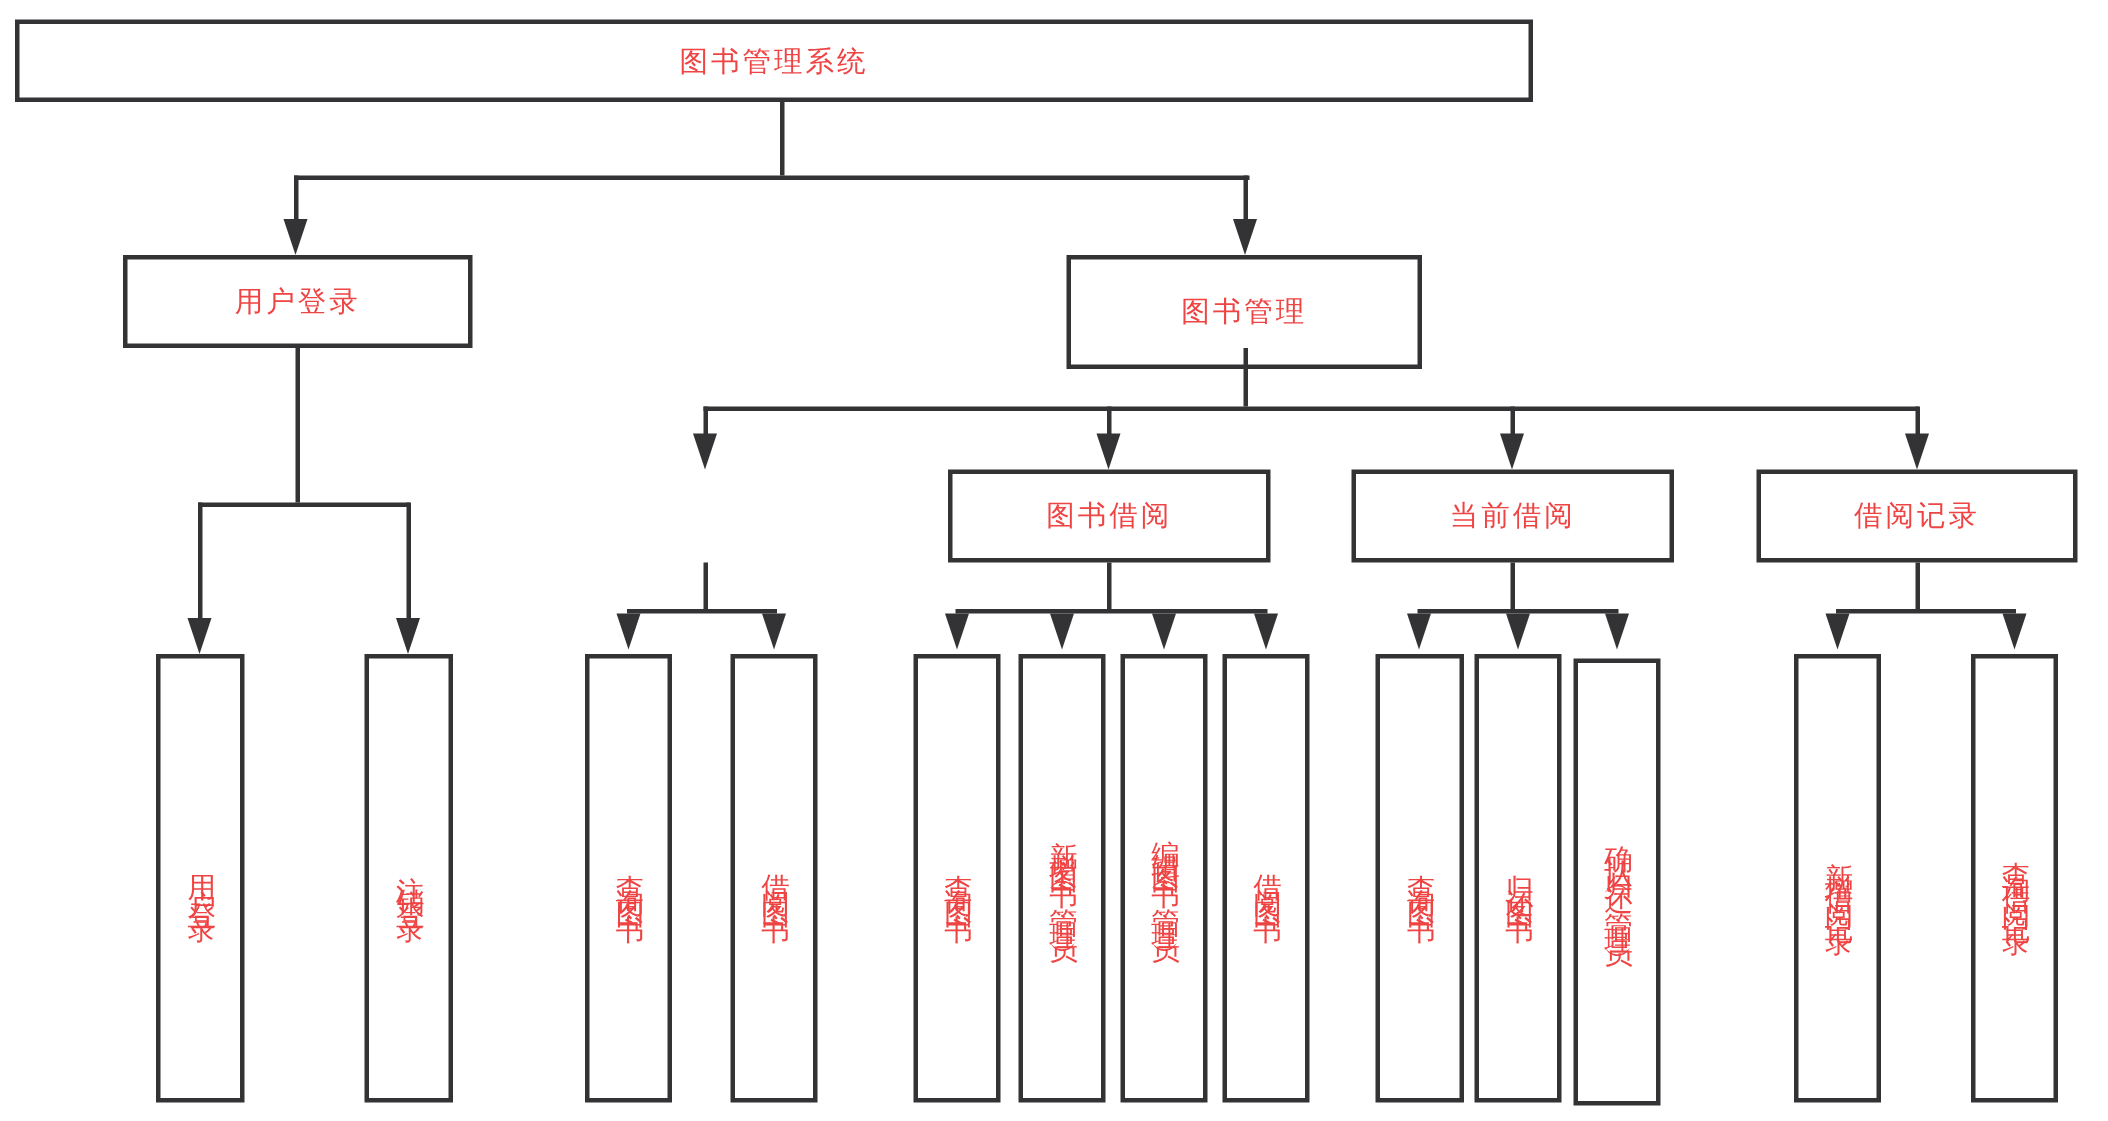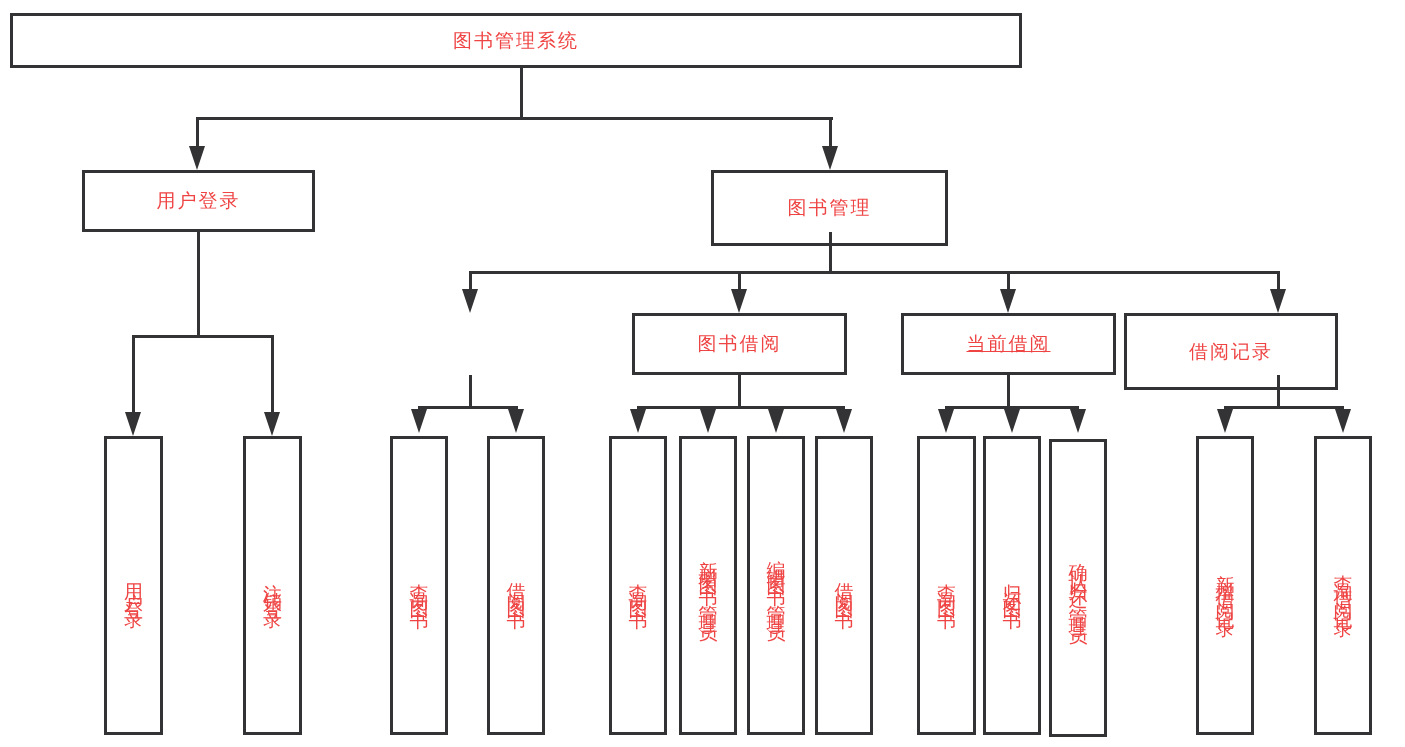--- a/index.html
+++ b/index.html
@@ -81,22 +81,22 @@
   <div class="vline" style="left:469px; top:271px; height:20px;"></div>
   <div class="arrow" style="left:462px; top:289px;"></div>
   <div class="vline" style="left:738px; top:271px; height:20px;"></div>
   <div class="arrow" style="left:731px; top:289px;"></div>
   <div class="vline" style="left:1007px; top:271px; height:20px;"></div>
   <div class="arrow" style="left:1000px; top:289px;"></div>
   <div class="vline" style="left:1277px; top:271px; height:20px;"></div>
   <div class="arrow" style="left:1270px; top:289px;"></div>
 
   <div class="node" style="left:632px; top:313px; width:215px; height:62px;">图书借阅</div>
-  <div class="node" style="left:901px; top:313px; width:215px; height:62px;text-decoration:underline;">当前借阅</div>
-  <div class="node" style="left:1124px; top:313px; width:214px; height:77px;">借阅记录</div>
+  <div class="node" style="left:901px; top:313px; width:215px; height:62px;">当前借阅</div>
+  <div class="node" style="left:1171px; top:313px; width:214px; height:62px;">借阅记录</div>
 
   <div class="vline" style="left:469px; top:375px; height:31px;"></div>
   <div class="hline" style="left:418px; top:406px; width:100px;"></div>
   <div class="arrow" style="left:411px; top:409px;"></div>
   <div class="arrow" style="left:508px; top:409px;"></div>
 
   <div class="vline" style="left:738px; top:375px; height:31px;"></div>
   <div class="hline" style="left:637px; top:406px; width:208px;"></div>
   <div class="arrow" style="left:630px; top:409px;"></div>
   <div class="arrow" style="left:700px; top:409px;"></div>

